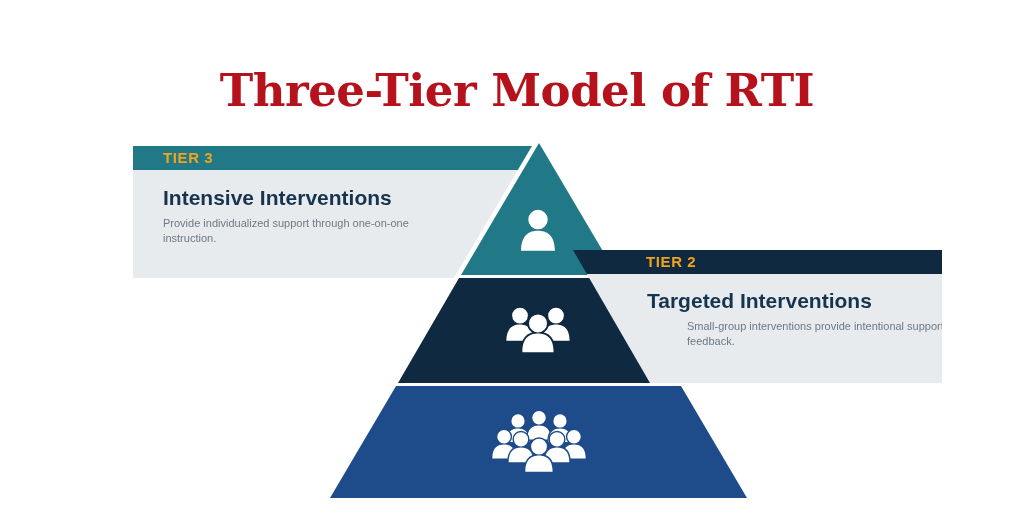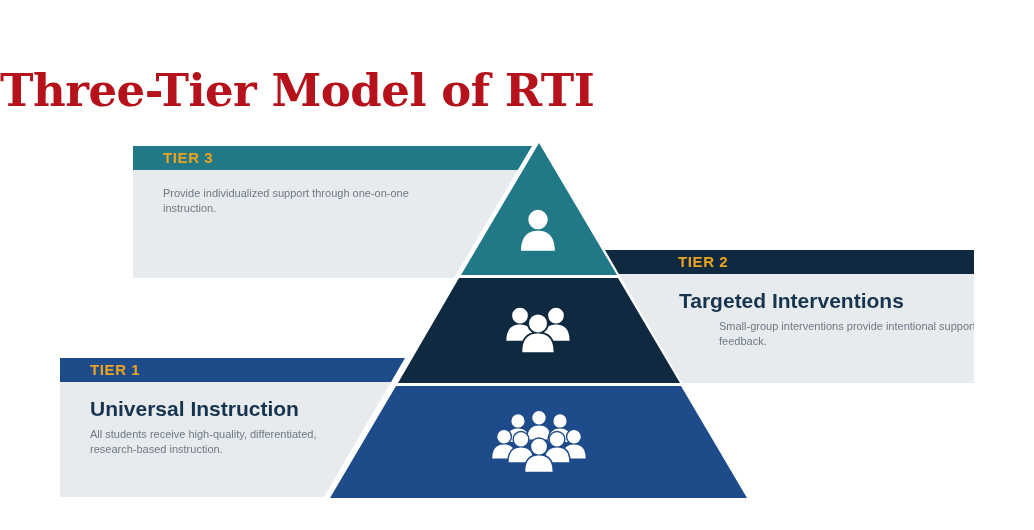--- a/index.html
+++ b/index.html
@@ -1,21 +1,21 @@
 <!DOCTYPE html>
 <html><head>
 <meta charset="utf-8">
 <style>
   html,body{margin:0;padding:0;background:#fff;}
   .canvas{
     position:relative;width:1034px;height:530px;background:#ffffff;
     overflow:hidden;font-family:"Liberation Sans",sans-serif;
   }
   .title{
-    position:absolute;top:64px;left:0;width:100%;text-align:left;
+    position:absolute;top:64px;left:0;width:100%;text-align:center;
     font-family:"DejaVu Serif",serif;font-weight:bold;font-size:45px;
     letter-spacing:-0.5px;color:#b5121b;white-space:nowrap;
   }
   .pyramid-svg{position:absolute;left:0;top:0;}
   .tier-card{position:absolute;}
   .tier-header{
     height:24px;line-height:24px;
     font-size:15px;font-weight:bold;letter-spacing:0.6px;color:#eea41d;
     white-space:nowrap;
   }
@@ -32,21 +32,21 @@
   
   .card-t3{
     left:133px;top:146px;width:406px;height:100px;
     clip-path:polygon(0 0,399px 0,321px 132px,0 132px);
   }
   .card-t3 .tier-header{background:#217887;padding-left:30px;}
   .card-t3 .tier-body{height:108px;padding:16px 0 0 30px;box-sizing:border-box;}
   .card-t3 .tier-desc{width:280px;}
   
   .card-t2{
-    left:604px;top:250px;width:370px;height:133px;
+    left:572px;top:250px;width:370px;height:133px;
     clip-path:polygon(1px 0,370px 0,370px 133px,78px 133px);
   }
   .card-t2 .tier-header{background:#0f2940;padding-left:74px;}
   .card-t2 .tier-body{height:127px;padding:15px 0 0 75px;box-sizing:border-box;}
   .card-t2 .tier-desc{width:292px;margin-left:40px;}
   
   .card-t1{
     left:60px;top:358px;width:348px;height:139px;
     clip-path:polygon(0 0,345px 0,264px 139px,0 139px);
   }
@@ -91,37 +91,29 @@
       <use href="#person-shape" transform="translate(557,447) scale(0.95)"></use>
       <use href="#person-shape" transform="translate(539,455) scale(1.05)"></use>
     </g>
   </svg>
 
   <div class="tier-card card-t3">
     <div class="tier-header">
       <span>TIER 3</span>
     </div>
     <div class="tier-body">
+      <h2 class="tier-heading">Intensive Interventions</h2>
       <p class="tier-desc">Provide individualized support through one-on-one instruction.</p>
     </div>
   </div>
 
   <div class="tier-card card-t2">
     <div class="tier-header">
       <span>TIER 2</span>
     </div>
     <div class="tier-body">
       <h2 class="tier-heading">Targeted Interventions</h2>
       <p class="tier-desc">Small-group interventions provide intentional support and feedback.</p>
     </div>
   </div>
 
-  <div class="tier-card card-t1">
-    <div class="tier-header">
-      <span>TIER 1</span>
-    </div>
-    <div class="tier-body">
-      <h2 class="tier-heading">Universal Instruction</h2>
-      <p class="tier-desc">All students receive high-quality, differentiated, research-based instruction.</p>
-    </div>
-  </div>
 
 </div>
 
 </body></html>

